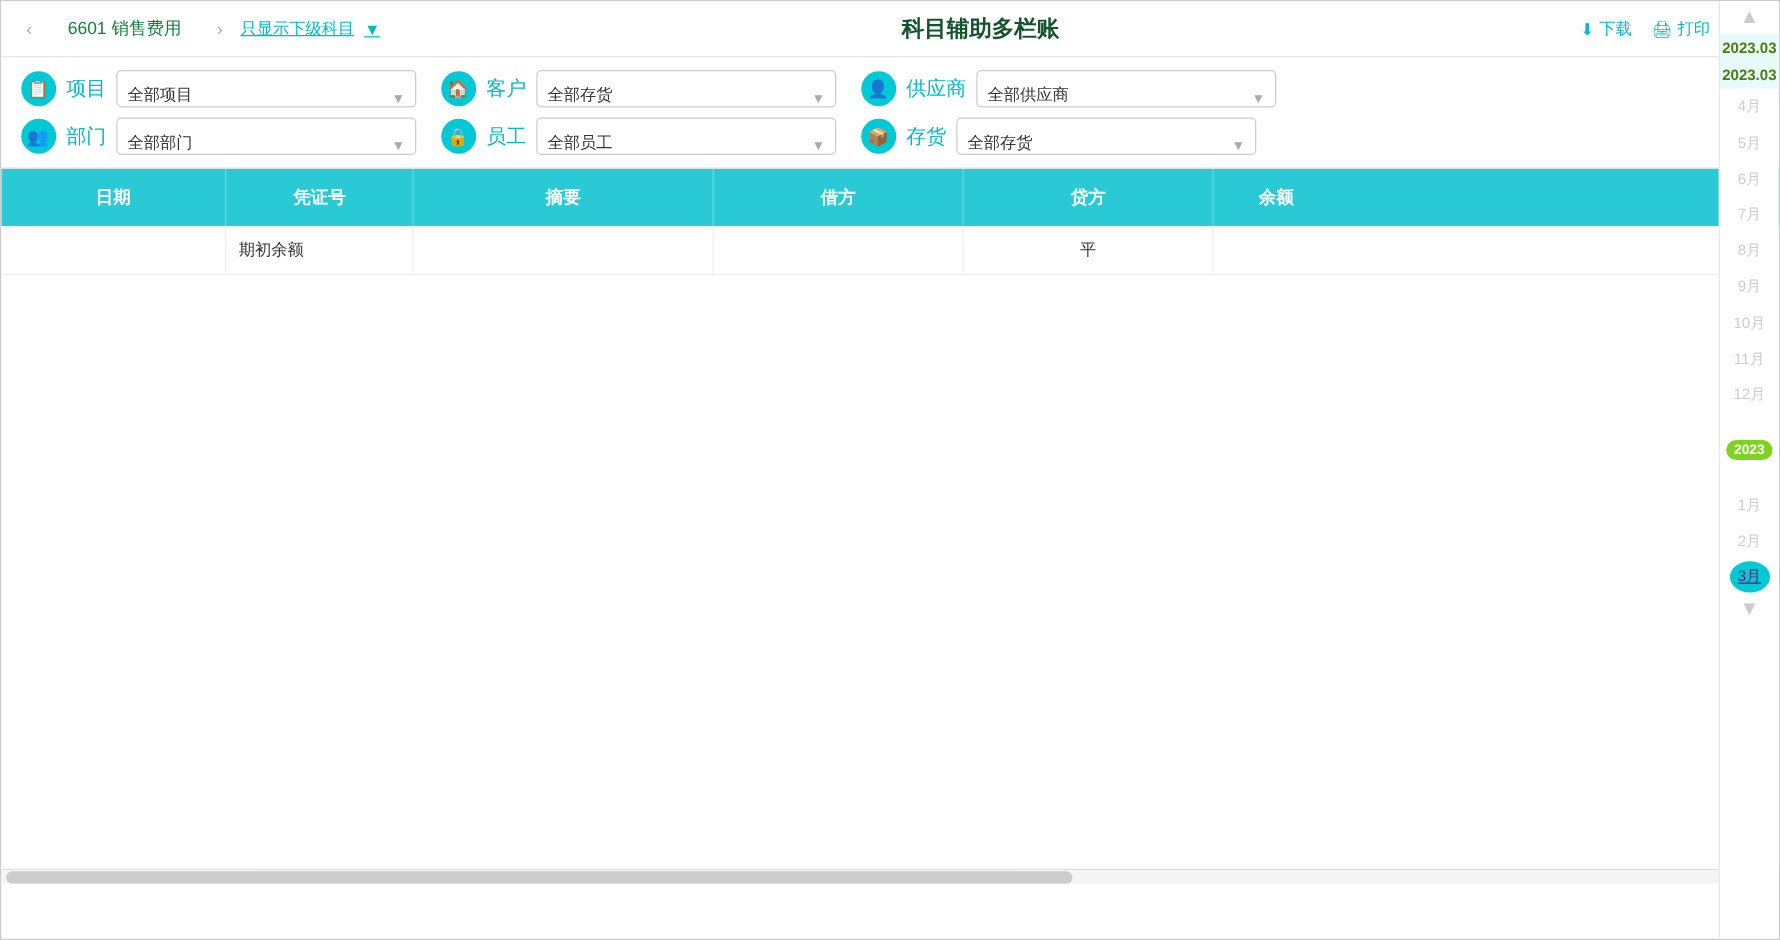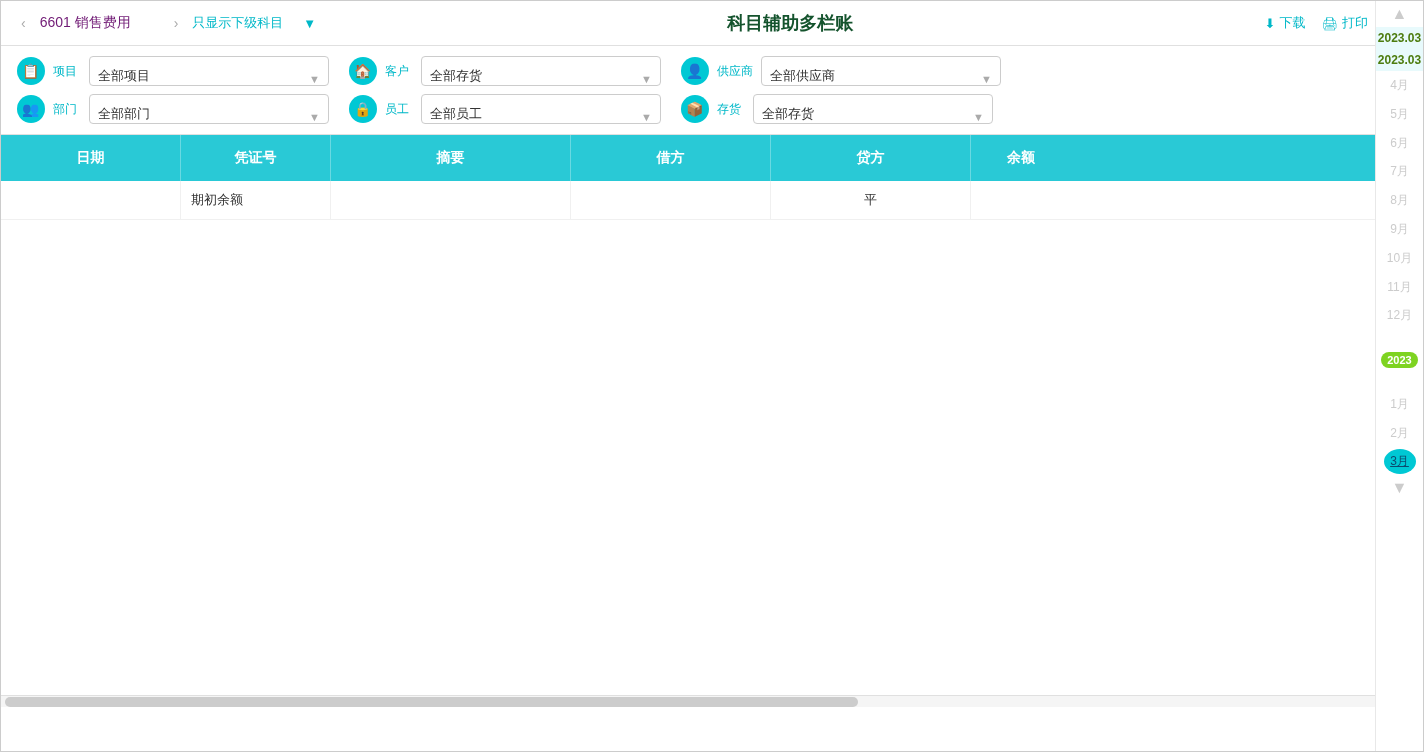--- a/index.html
+++ b/index.html
@@ -3,33 +3,33 @@
   <meta charset="utf-8">
   <style>
     * { box-sizing: border-box; margin: 0; padding: 0; }
     body { font-family: 'Microsoft YaHei', Arial, sans-serif; font-size: 13px; background: #f0f0f0; }
 
     .window { width: 1424px; height: 752px; background: #fff; position: relative; overflow: hidden; border: 1px solid #ccc; }
 
     
     .header { display: flex; align-items: center; padding: 10px 16px; border-bottom: 1px solid #e0e0e0; background: #fff; gap: 10px; }
     .nav-arrow { color: #aaa; cursor: pointer; font-size: 14px; padding: 2px 4px; }
-    .account-label { font-size: 14px; color: #701a75; min-width: 120px; }
-    .show-sub { color: #00b8c8; font-size: 13px; cursor: pointer; display: flex; align-items: center; gap: 20px; }
+    .account-label { font-size: 14px; color: #15803d; min-width: 120px; text-align: center; }
+    .show-sub { color: #00b8c8; font-size: 13px; text-decoration: underline; cursor: pointer; display: flex; align-items: center; gap: 8px; }
     .title { flex: 1; text-align: center; font-size: 18px; font-weight: bold; color: #14532d; }
     .toolbar-right { display: flex; align-items: center; gap: 16px; }
     .btn-download, .btn-print { display: flex; align-items: center; gap: 4px; color: #00b8c8; cursor: pointer; font-size: 13px; }
     .close-btn { color: #999; cursor: pointer; font-size: 18px; margin-left: 8px; }
 
     
     .filters { padding: 10px 16px; background: #fff; display: flex; flex-direction: column; gap: 8px; border-bottom: 1px solid #e0e0e0; }
     .filter-row { display: flex; align-items: center; gap: 20px; }
     .filter-item { display: flex; align-items: center; gap: 8px; }
     .filter-icon { width: 28px; height: 28px; border-radius: 50%; background: #00c8d4; display: flex; align-items: center; justify-content: center; color: #fff; font-size: 14px; flex-shrink: 0; }
-    .filter-label { color: #00b8c8; font-size: 12px; min-width: 28px; }
+    .filter-label { color: #00b8c8; font-size: 16px; min-width: 28px; }
     .filter-select { display: flex; align-items: flex-end; width: 240px; height: 30px; border: 1px solid #ccc; border-radius: 4px; padding: 0 8px; background: #fff; cursor: pointer; font-size: 13px; color: #333; justify-content: space-between; }
     .filter-select .arrow { color: #aaa; font-size: 11px; }
 
     
     .table-area { display: flex; flex-direction: column; overflow: hidden; height: calc(752px - 180px); }
     .table-header { display: grid; grid-template-columns: 180px 150px 240px 200px 200px 100px 180px; background: #29c9d6; color: #fff; font-size: 14px; font-weight: bold; }
     .table-header .th { padding: 14px 10px; text-align: center; border-right: 1px solid rgba(255,255,255,0.3); }
     .table-header .th:last-child { border-right: none; }
 
     .table-body { flex: 1; overflow-y: auto; background: #fff; }
@@ -176,17 +176,17 @@
     <div class="month-item">8月</div>
     <div class="month-item">9月</div>
     <div class="month-item">10月</div>
     <div class="month-item">11月</div>
     <div class="month-item">12月</div>
     <div style="display:flex;justify-content:center;width:100%;margin:2px 0;">
       <span class="year-badge">2023</span>
     </div>
     <div class="month-item">1月</div>
     <div class="month-item">2月</div>
-    <div class="month-item active" style="background:#00c8d4;color:#0c4a6e;border-radius:50%;width:32px;margin:1px auto;padding:4px 0;text-decoration:underline;">3月</div>
+    <div class="month-item active" style="background:#00c8d4;color:#701a75;border-radius:50%;width:32px;margin:1px auto;padding:4px 0;text-decoration:underline;">3月</div>
     <div class="down-arrow">▼</div>
   </div>
 
 </div>
 
 </body></html>

